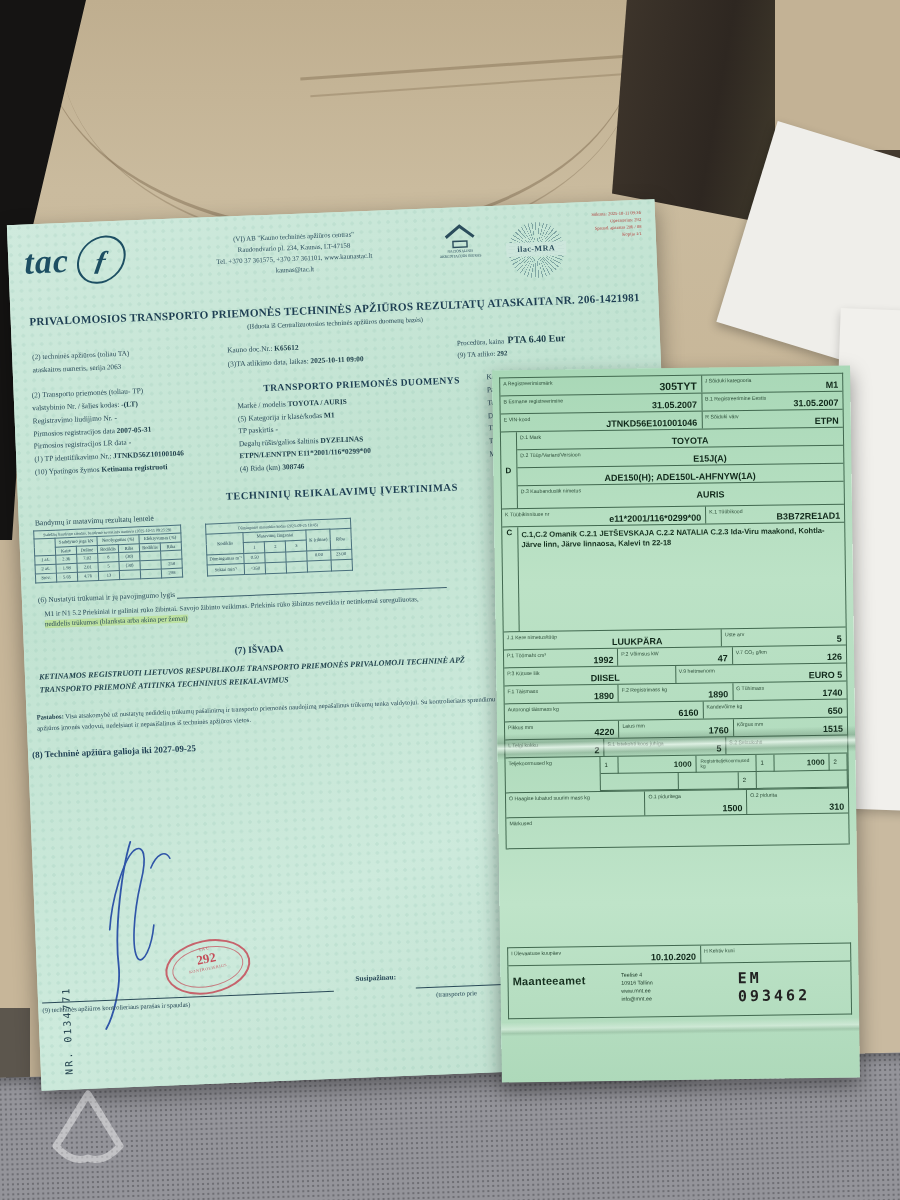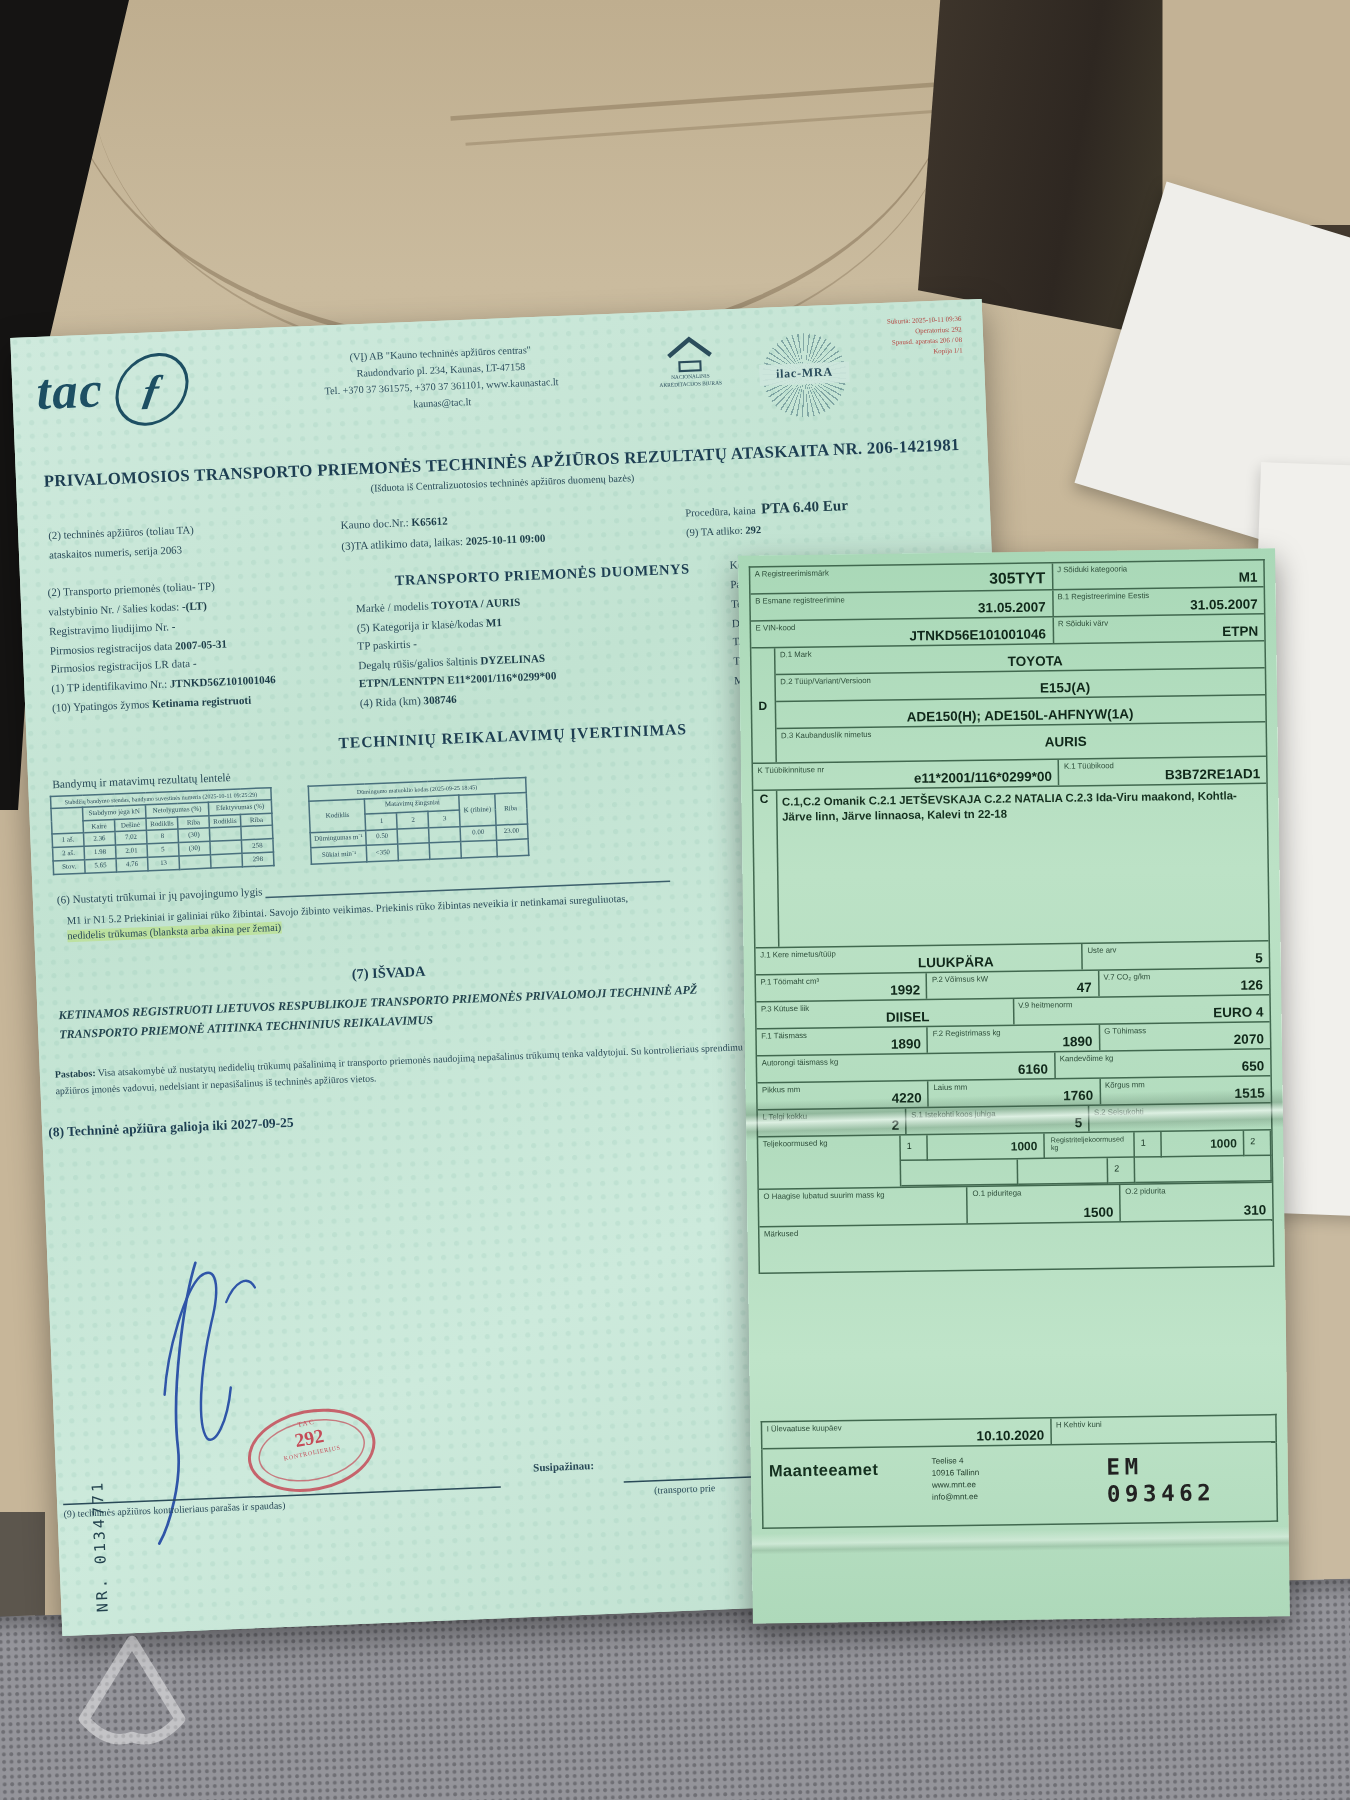--- a/index.html
+++ b/index.html
@@ -494,35 +494,35 @@
               <span class="cv">126</span>
             </div>
         </div>
         <div class="crow">
           <div class="cc">
               <span class="cl">P.3 Kütuse liik</span>
               <span class="cv cvc">DIISEL</span>
             </div>
           <div class="cc">
               <span class="cl">V.9 heitmenorm</span>
-              <span class="cv">EURO 4</span>
+              <span class="cv">EURO 5</span>
             </div>
         </div>
         <div class="crow">
           <div class="cc">
               <span class="cl">F.1 Täismass</span>
               <span class="cv">1890</span>
             </div>
           <div class="cc">
               <span class="cl">F.2 Registrimass kg</span>
               <span class="cv">1890</span>
             </div>
           <div class="cc">
               <span class="cl">G Tühimass</span>
-              <span class="cv">2070</span>
+              <span class="cv">1740</span>
             </div>
         </div>
         <div class="crow">
           <div class="cc" style="flex:1.4">
               <span class="cl">Autorongi täismass kg</span>
               <span class="cv">6160</span>
             </div>
           <div class="cc">
               <span class="cl">Kandevõime kg</span>
               <span class="cv">650</span>

